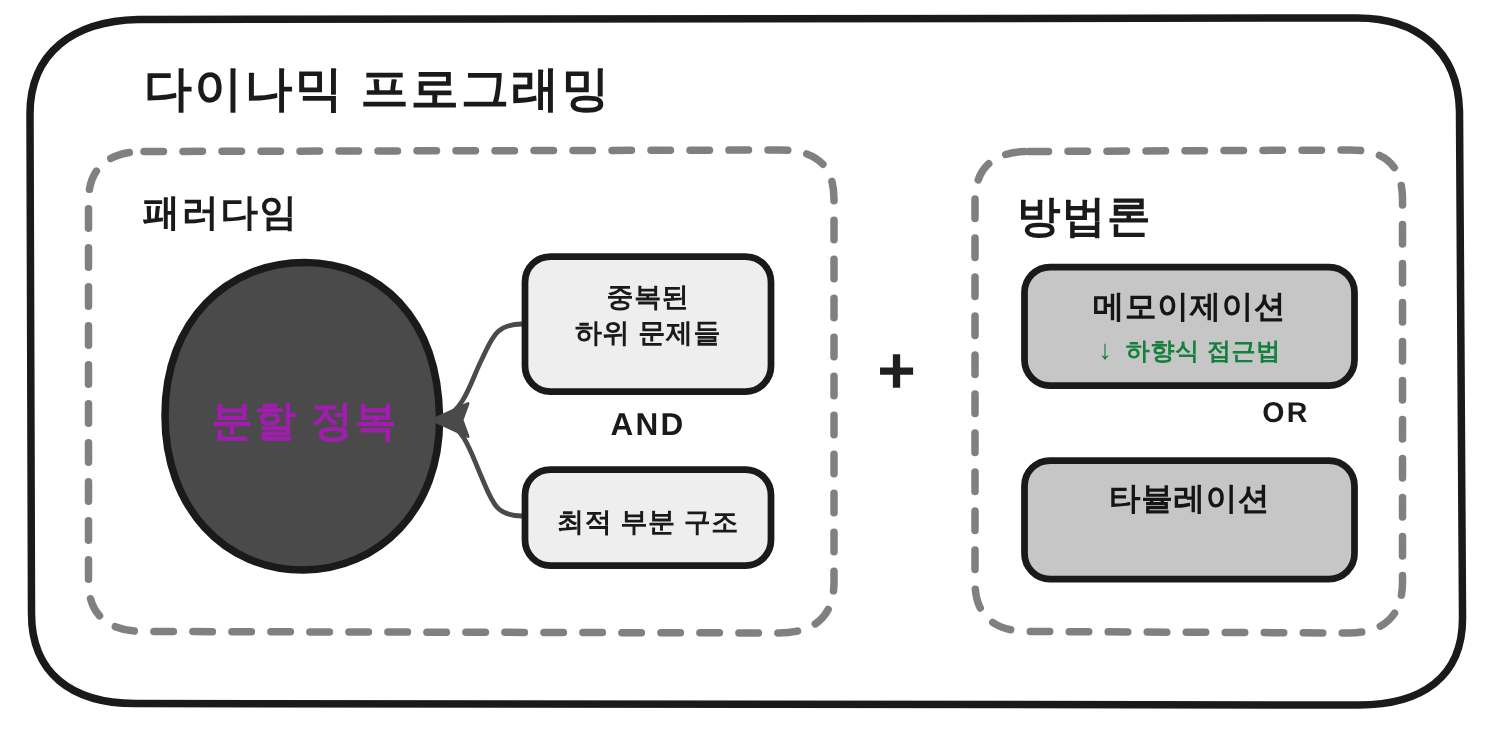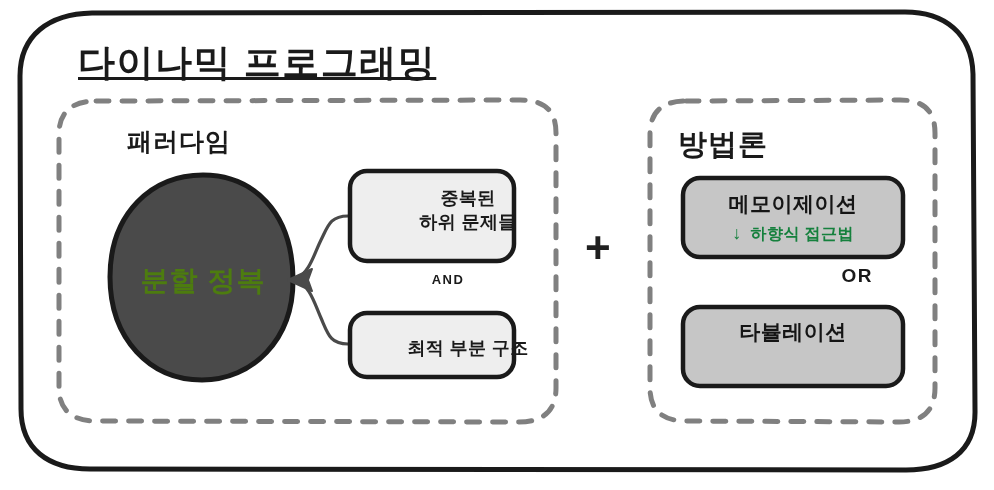--- a/index.html
+++ b/index.html
@@ -26,78 +26,75 @@
   }
   .txt {
     position: absolute;
     color: #1a1a1a;
     white-space: nowrap;
     font-weight: bold;
     letter-spacing: 0.5px;
   }
   
   #title {
-    left: 78px;
+    left: 96px;
     top: 38px;
-    font-size: 37px;
+    font-size: 32px;
     letter-spacing: 1.5px;
-    text-decoration: underline;
   }
   
   #paradigm-label {
     left: 95px;
     top: 125px;
     font-size: 25px;
     letter-spacing: 1px;
-    margin-left: 32px;
   }
   #methodology-label {
     left: 678px;
     top: 125px;
     font-size: 29px;
     letter-spacing: 1px;
   }
   
   #circle-label {
     left: 118px;
     top: 262px;
     width: 170px;
     text-align: center;
     font-size: 28px;
-    color: #4d7c0f;
+    color: #a21caf;
     letter-spacing: 1px;
   }
   
   .feature-text {
     position: absolute;
     text-align: center;
     font-size: 18px;
     color: #1a1a1a;
     font-weight: bold;
     line-height: 1.32;
     letter-spacing: 0.4px;
-    padding-left: 36px;
   }
   #overlap-text {
     left: 352px;
     top: 187px;
     width: 160px;
   }
   #optimal-text {
     left: 352px;
     top: 337px;
     width: 160px;
   }
   
   #and-op {
-    left: 368px;
+    left: 352px;
     top: 272px;
     width: 160px;
     text-align: center;
-    font-size: 13px;
+    font-size: 21px;
     letter-spacing: 1.5px;
   }
   #or-op {
     left: 713px;
     top: 265px;
     width: 160px;
     text-align: right;
     font-size: 19px;
     letter-spacing: 1.5px;
   }

